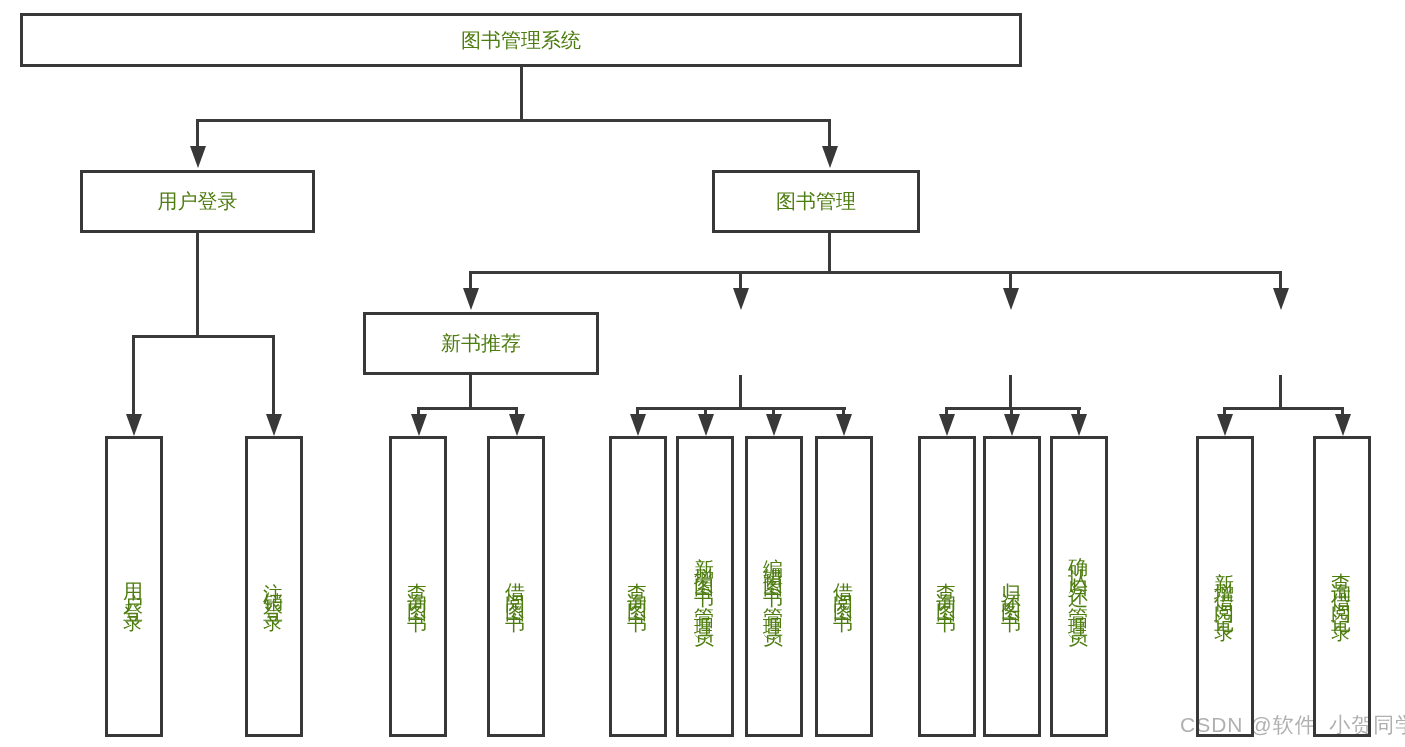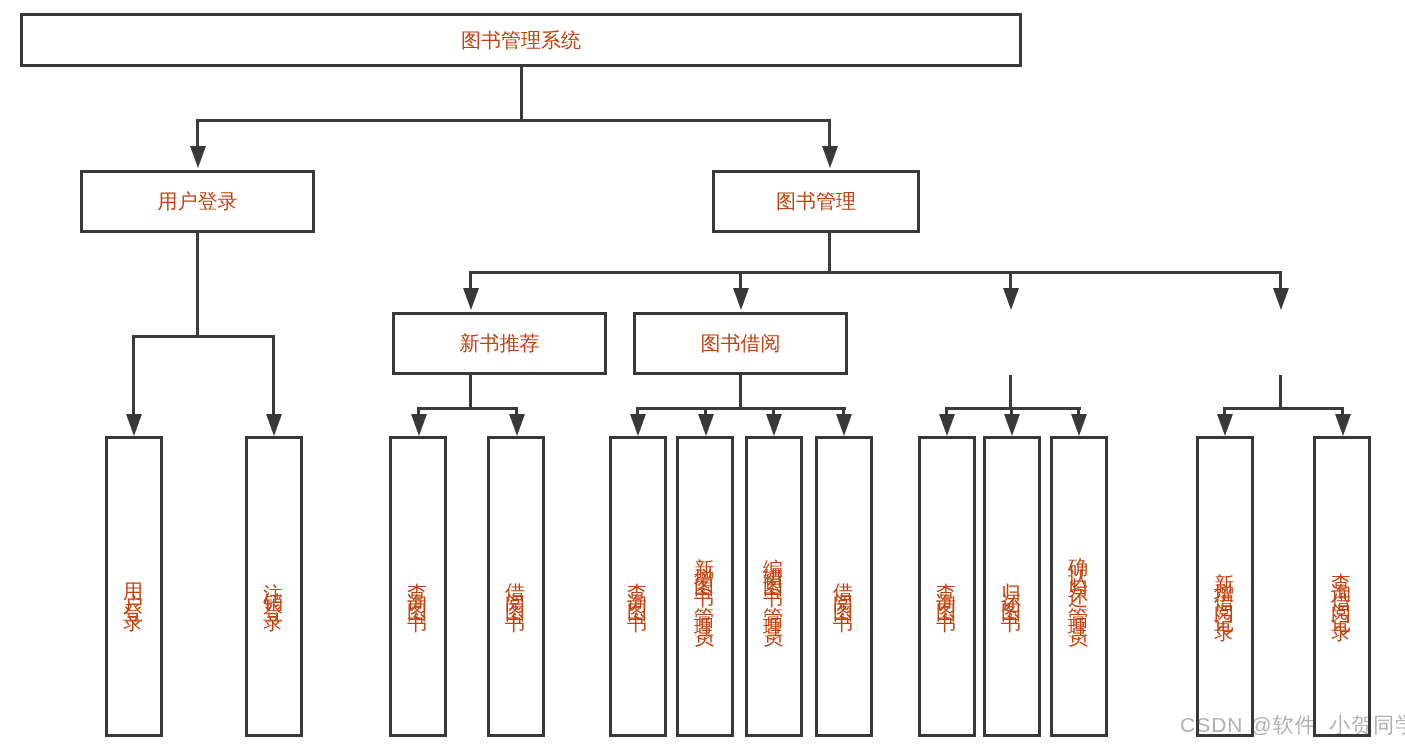--- a/index.html
+++ b/index.html
@@ -5,21 +5,21 @@
   html,body { margin:0; padding:0; background:#ffffff; }
   .canvas {
     position:relative; width:1405px; height:747px; background:#ffffff;
     font-family:"Liberation Sans","DejaVu Sans",sans-serif;
     color:#2b2b2b; overflow:hidden;
   }
   .box {
     position:absolute; box-sizing:border-box;
     border:3px solid #383838; background:#ffffff;
     display:flex; align-items:center; justify-content:center;
-    font-size:20px; color:#c2410c; z-index:2;
+    font-size:20px; color:#4d7c0f; z-index:2;
   }
   .leaf {
     writing-mode:vertical-rl; text-orientation:mixed;
     letter-spacing:10px; font-size:20px;
   }
   .vl { position:absolute; width:3px; background:#3a3a3a; z-index:1; }
   .hl { position:absolute; height:3px; background:#3a3a3a; z-index:1; }
   .ar {
     position:absolute; width:0; height:0; z-index:1;
     border-left:8px solid transparent; border-right:8px solid transparent;
@@ -59,22 +59,21 @@
   <div class="hl" style="left:469px;top:271px;width:813px;"></div>
   <div class="vl" style="left:469px;top:271px;height:18px;"></div>
   <div class="ar" style="left:463px;top:288px;"></div>
   <div class="vl" style="left:739px;top:271px;height:18px;"></div>
   <div class="ar" style="left:733px;top:288px;"></div>
   <div class="vl" style="left:1009px;top:271px;height:18px;"></div>
   <div class="ar" style="left:1003px;top:288px;"></div>
   <div class="vl" style="left:1279px;top:271px;height:18px;"></div>
   <div class="ar" style="left:1273px;top:288px;"></div>
 
-  <div class="box" style="left:363px;top:312px;width:215px;height:63px;margin-left:29px;">新书推荐</div>
-  <div class="box" style="left:633px;top:312px;width:215px;height:63px;">图书借阅</div>
+  <div class="box" style="left:363px;top:312px;width:236px;height:63px;">新书推荐</div>
 
   <div class="vl" style="left:469px;top:375px;height:34px;"></div>
   <div class="hl" style="left:417px;top:407px;width:101px;"></div>
   <div class="vl" style="left:417px;top:407px;height:9px;"></div>
   <div class="ar" style="left:411px;top:414px;"></div>
   <div class="vl" style="left:515px;top:407px;height:9px;"></div>
   <div class="ar" style="left:509px;top:414px;"></div>
 
   <div class="vl" style="left:739px;top:375px;height:34px;"></div>
   <div class="hl" style="left:636px;top:407px;width:210px;"></div>

